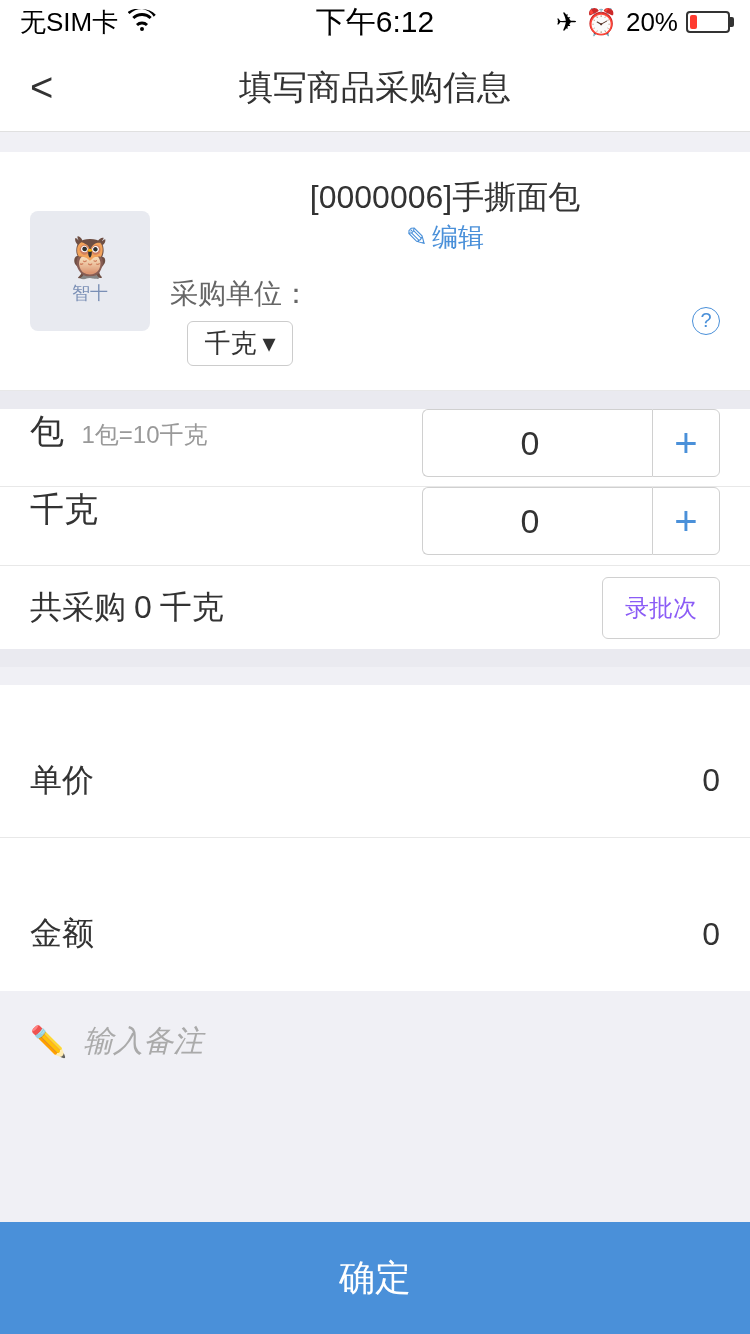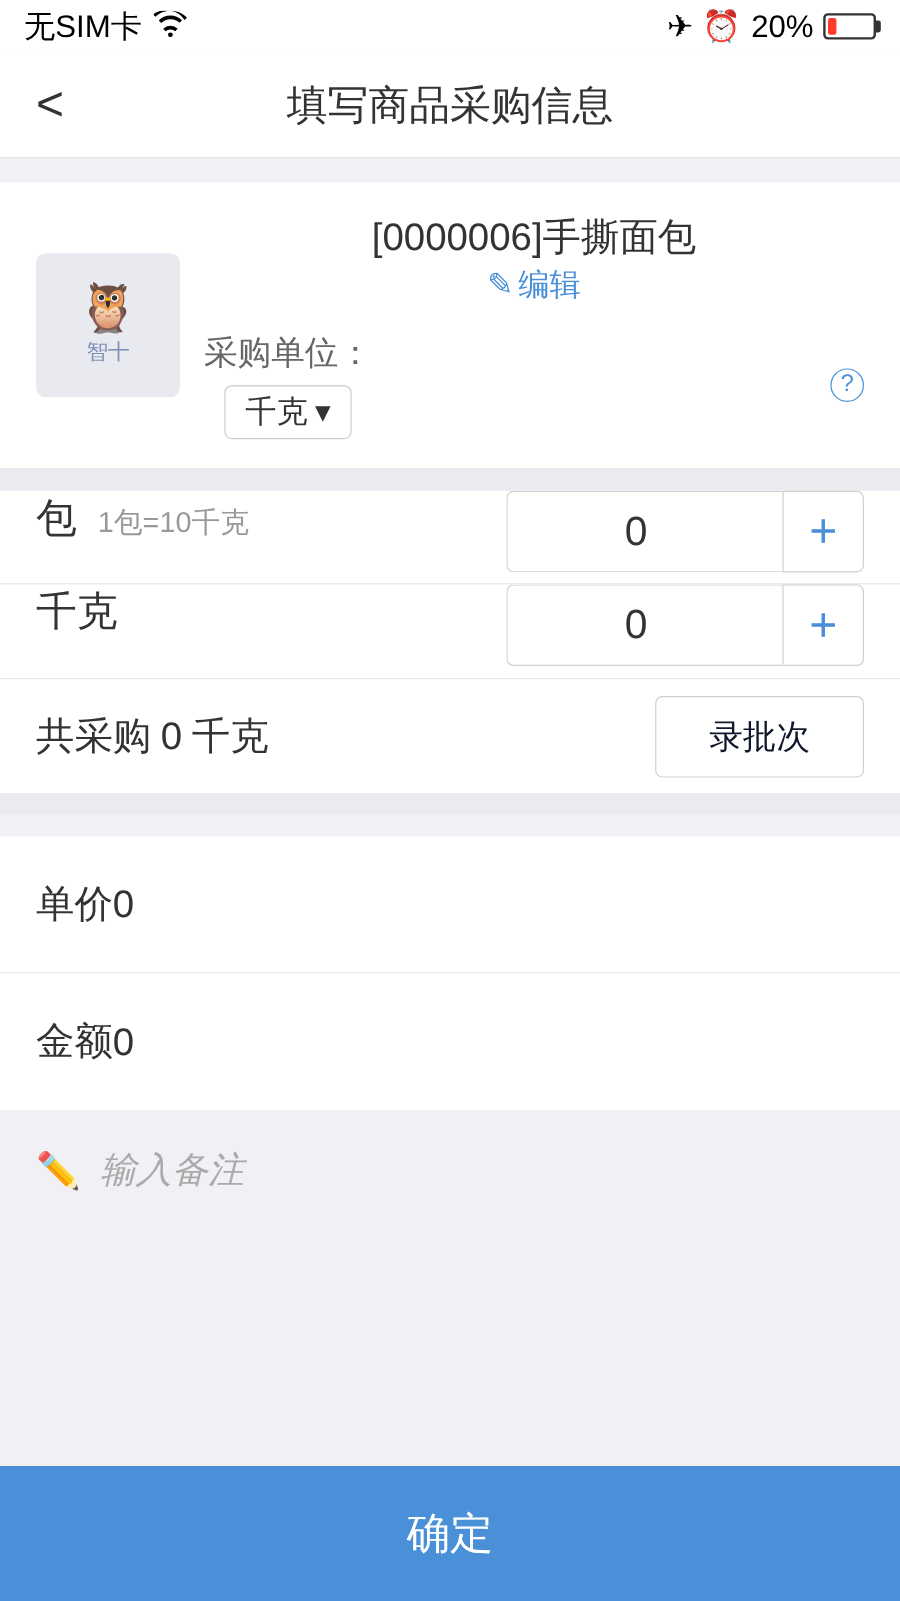--- a/index.html
+++ b/index.html
@@ -253,52 +253,53 @@
       cursor: pointer;
     }
 
     
     .summary-row {
       background: #fff;
       display: flex;
       align-items: center;
       justify-content: space-between;
       padding: 0 30px;
-      height: 96px;
+      height: 84px;
       border-top: 1px solid #e8e8e8;
     }
     .summary-text {
       font-size: 32px;
       color: #333;
       display: flex;
       align-items: center;
       gap: 8px;
     }
     .batch-btn {
       border: 1px solid #d0d0d0;
       border-radius: 6px;
-      padding: 14px 44px;
-      font-size: 28px;
-      color: #0f172a;
+      padding: 14px 22px;
+      font-size: 24px;
+      color: #8b5cf6;
       background: #fff;
       cursor: pointer;
     }
 
     
     .price-section {
       background: #fff;
       margin-top: 18px;
     }
     .price-row {
       display: flex;
       align-items: center;
-      justify-content: flex-start;
+      justify-content: space-between;
       padding: 0 30px;
       height: 114px;
       border-bottom: 1px solid #e8e8e8;
+      margin-top: 39px;
     }
     .price-row:last-child {
       border-bottom: none;
     }
     .price-label {
       font-size: 32px;
       color: #333;
     }
     .price-value {
       font-size: 32px;
@@ -364,20 +365,21 @@
 
   <div class="status-bar">
     <div class="status-bar-left">
       <span>无SIM卡</span>
       <span>
         <svg width="28" height="22" viewBox="0 0 28 22">
             <path d="M14 18a2 2 0 1 1 0 4 2 2 0 0 1 0-4zm0-5.5a8.5 8.5 0 0 1 6.02 2.49l-2.02 2.02A5.5 5.5 0 0 0 14 15.5a5.5 5.5 0 0 0-4 1.51l-2.02-2.02A8.5 8.5 0 0 1 14 12.5zm0-5.5C11.03 7 8.35 8.16 6.34 10.1L4.3 8.06A13.5 13.5 0 0 1 14 4c3.73 0 7.11 1.51 9.7 3.97l-2.02 2.04A10.5 10.5 0 0 0 14 7zm0-7C9.16 0 4.77 1.92 1.52 5.05L-.5 3.02A19.5 19.5 0 0 1 14 0c5.39 0 10.26 2.18 13.76 5.7l-2.02 2.03A16.5 16.5 0 0 0 14 0z" fill="#000" fill-rule="evenodd"></path>
           </svg>
       </span>
     </div>
+    <div class="status-bar-center">下午6:12</div>
     <div class="status-bar-right">
       <span>✈</span>
       <span>⏰</span>
       <span>20%</span>
       <div class="battery-icon">
         <div class="battery-body">
           <div class="battery-fill"></div>
         </div>
       </div>
     </div>

